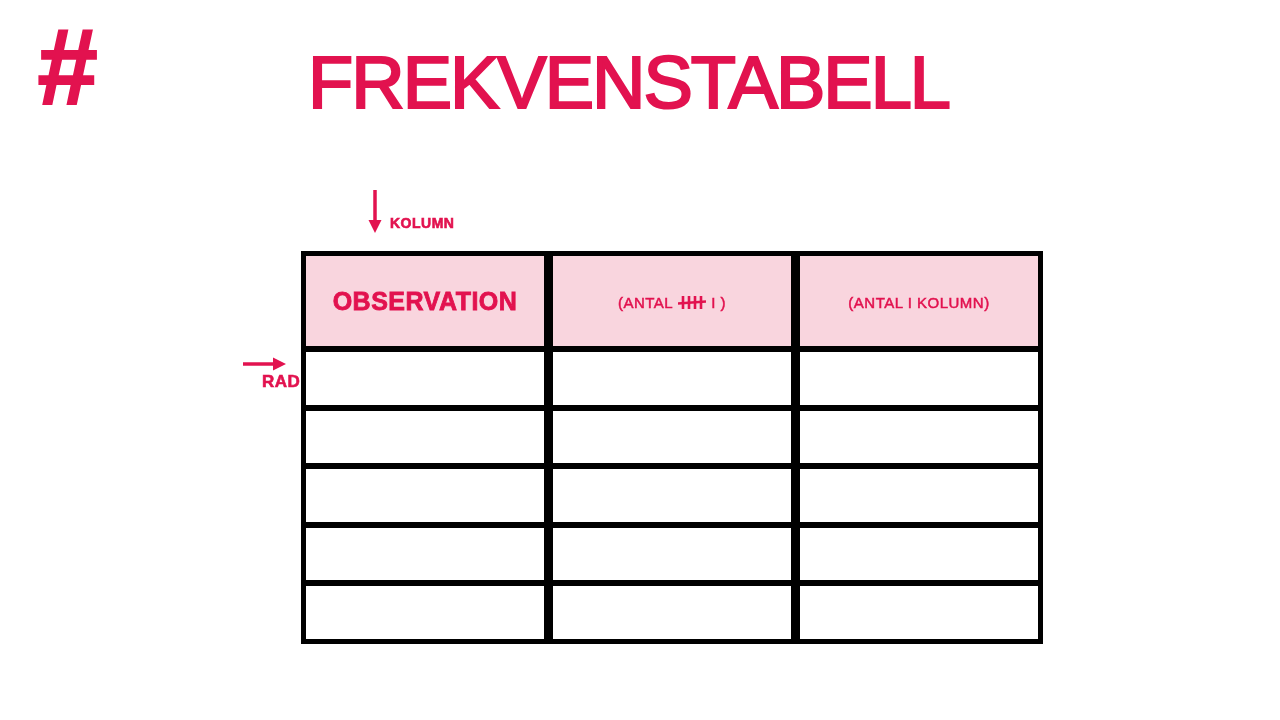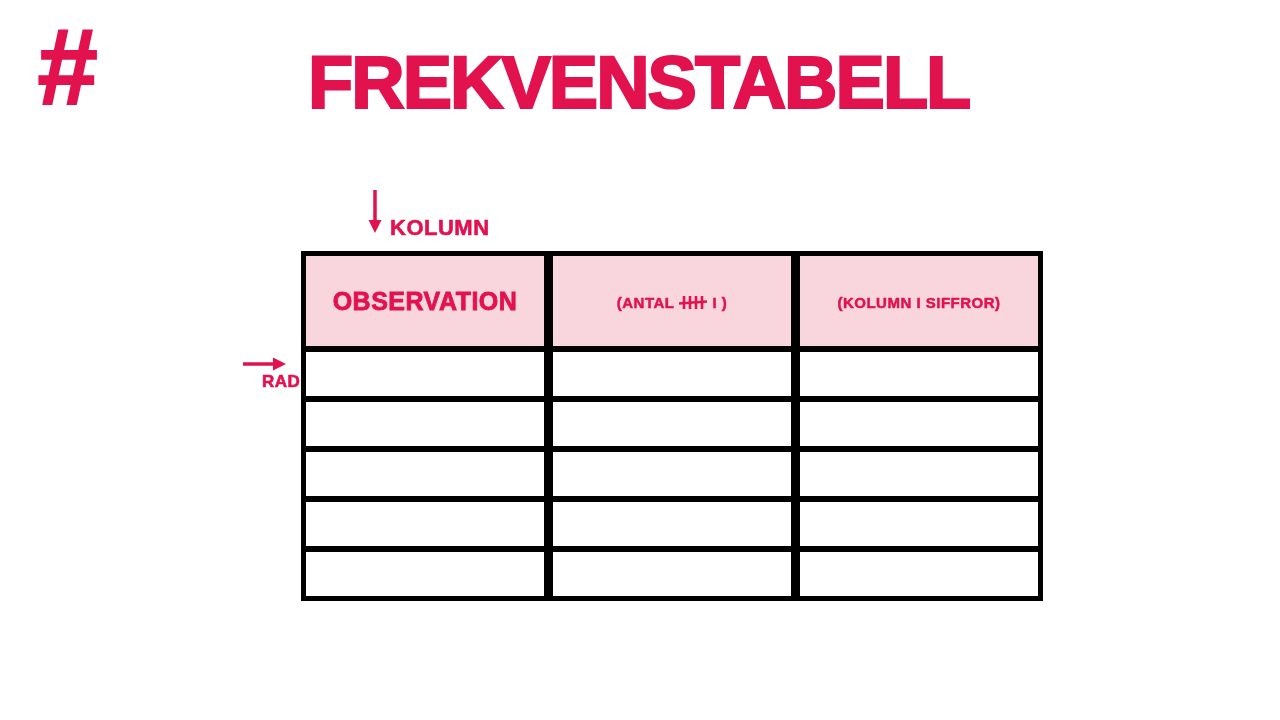--- a/index.html
+++ b/index.html
@@ -28,50 +28,50 @@
     color: var(--accent);
     -webkit-text-stroke: 2px var(--accent);
     line-height: 1.1;
   }
 
   
   .title {
     position: absolute;
     left: 308px; top: 40px;
     font-size: 74px;
-    font-weight: bold;
+    font-weight: normal;
     letter-spacing: -2px;
     color: var(--accent);
     -webkit-text-stroke: 2.2px var(--accent);
     white-space: nowrap;
   }
 
   
   .kolumn-arrow { position: absolute; left: 366px; top: 188px; }
   .kolumn-label {
     position: absolute; left: 390px; top: 215px;
-    font-size: 22px; font-weight: bold; letter-spacing: 0.5px;
+    font-size: 14px; font-weight: bold; letter-spacing: 0.5px;
     color: var(--accent);
     -webkit-text-stroke: 0.6px var(--accent);
   }
   .rad-arrow { position: absolute; left: 241px; top: 355px; }
   .rad-label {
     position: absolute; left: 262px; top: 372px;
     font-size: 17px; font-weight: bold; letter-spacing: 0.5px;
     color: var(--accent);
     -webkit-text-stroke: 0.6px var(--accent);
   }
   .arrow-svg line { stroke: var(--accent); stroke-width: 3.5; }
   .arrow-svg polygon { fill: var(--accent); }
 
   
   .freq-table {
     position: absolute;
     left: 301px; top: 251px;
-    width: 742px; height: 350px;
+    width: 742px; height: 393px;
     background: var(--border);
     display: grid;
     grid-template-columns: repeat(3, 1fr);
     grid-template-rows: 90px repeat(5, 1fr);
     gap: 6px 9px;
     padding: 5px;
   }
   .row { display: contents; }
   .cell { background: #ffffff; }
   .th {
@@ -85,21 +85,21 @@
     font-size: 25px;
     font-weight: bold;
     letter-spacing: 0.5px;
     color: var(--accent);
     -webkit-text-stroke: 0.8px var(--accent);
     white-space: nowrap;
   }
   .th-sub {
     margin-top: 3px;
     font-size: 15px;
-    font-weight: bold;
+    font-weight: normal;
     letter-spacing: 0.5px;
     color: var(--accent);
     -webkit-text-stroke: 0.5px var(--accent);
     display: flex;
     align-items: center;
     gap: 5px;
     white-space: nowrap;
   }
   .tally-icon { display: inline-block; }
   .tally-icon line { stroke: var(--accent); stroke-width: 2.6; stroke-linecap: butt; }
@@ -139,21 +139,21 @@
           <line x1="11" y1="2" x2="11" y2="15"></line>
           <line x1="17" y1="2" x2="17" y2="15"></line>
           <line x1="23" y1="2" x2="23" y2="15"></line>
           <line x1="0" y1="9.5" x2="28" y2="7.5"></line>
         </svg>
         <span>I )</span>
       </div>
     </div>
 
     <div class="cell th">
-      <div class="th-sub">(KOLUMN I SIFFROR)</div>
+      <div class="th-sub">(ANTAL I KOLUMN)</div>
     </div>
 
     <div class="row">
       <div class="cell"></div>
       <div class="cell"></div>
       <div class="cell"></div>
     </div>
 
   <div class="row">
       <div class="cell"></div>

